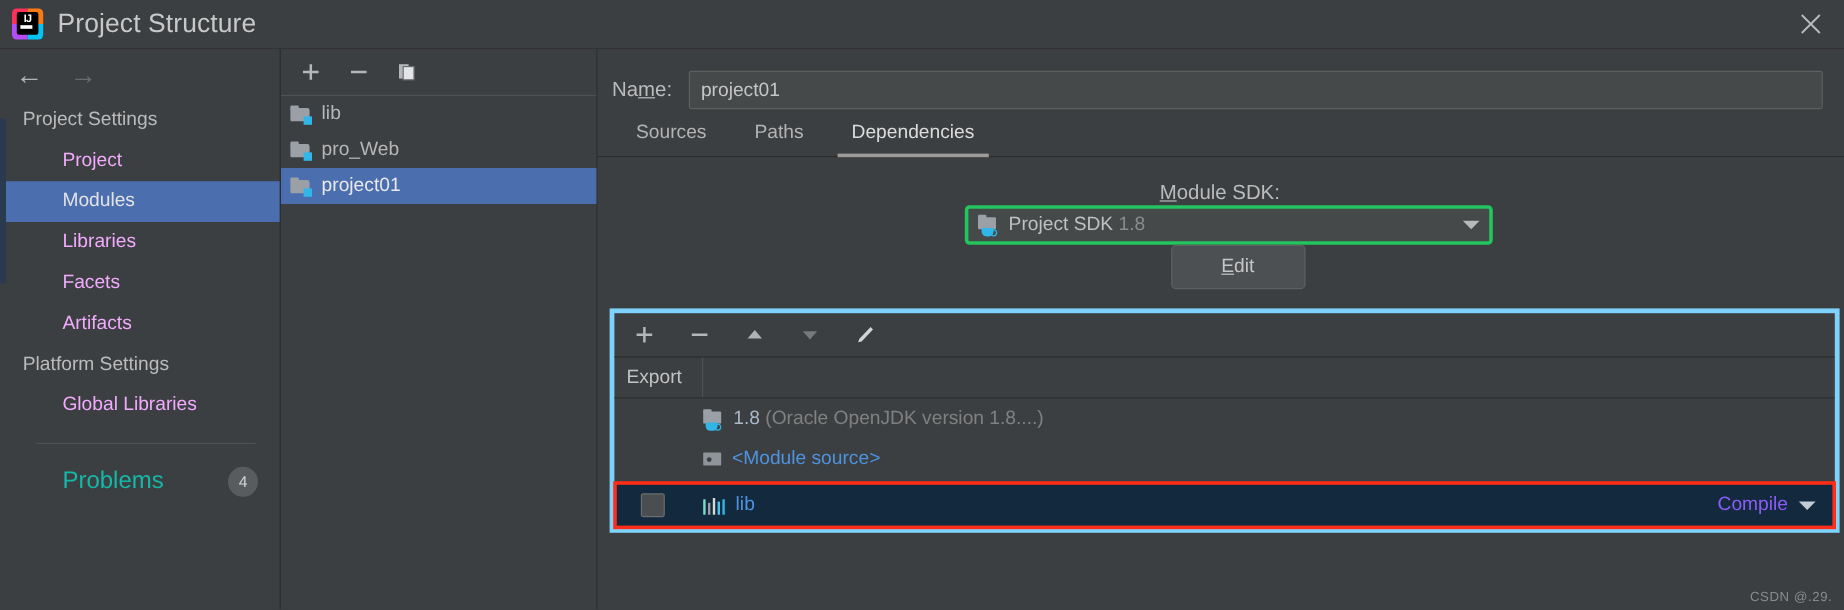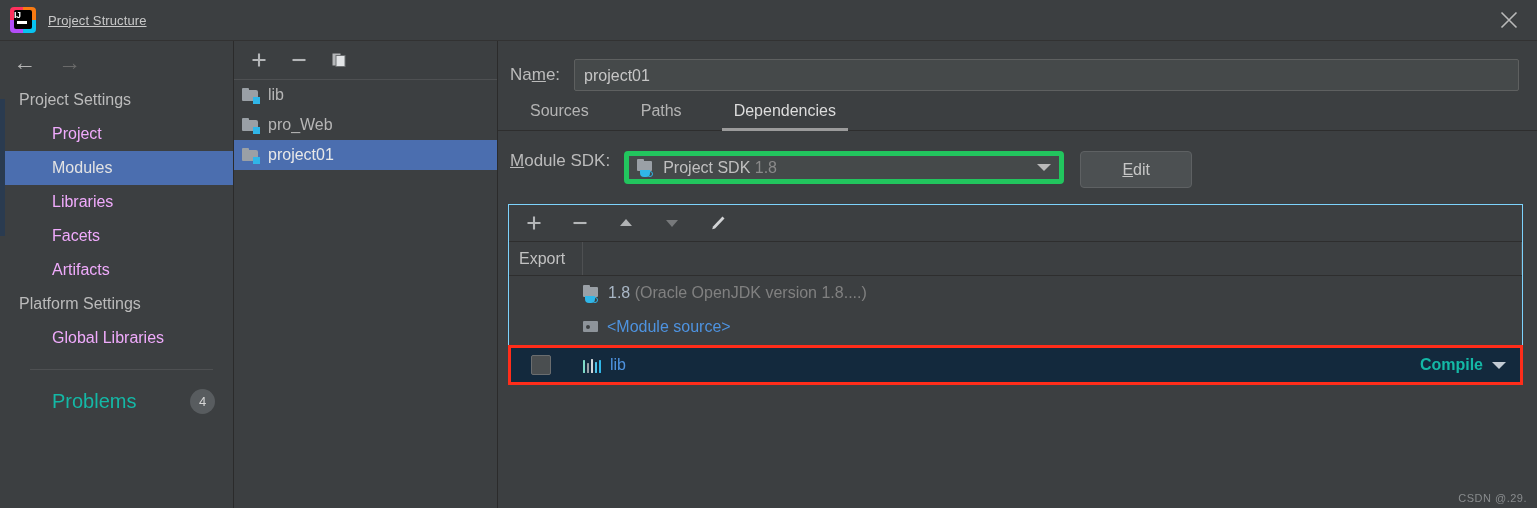--- a/index.html
+++ b/index.html
@@ -34,32 +34,31 @@
   .ij-logo .q1 { left: 0; top: 0; background: #fe315d; border-radius: 4px 0 0 0; }
   .ij-logo .q2 { left: 13px; top: 0; background: #f97a12; border-radius: 0 4px 0 0; }
   .ij-logo .q3 { left: 0; top: 13px; background: #b24df8; border-radius: 0 0 0 4px; }
   .ij-logo .q4 { left: 13px; top: 13px; background: #07c3f2; border-radius: 0 0 4px 0; }
   .ij-logo .inner {
     position: absolute; left: 4px; top: 3px;
     width: 18px; height: 19px; background: #000;
     border-radius: 2px;
     color: #fff; font-size: 9px; font-weight: bold;
     font-family: "Liberation Sans", sans-serif;
-    line-height: 11px;
+    text-align: center; line-height: 11px;
     letter-spacing: -0.5px;
   }
   .ij-logo .bar {
     position: absolute; left: 7px; top: 14px;
     width: 10px; height: 2.5px; background: #fff;
   }
   .title-text {
-    font-size: 13px;
+    font-size: 22px;
     color: #c8c8c8;
     letter-spacing: .1px;
-    text-decoration: underline;
   }
   .close-btn {
     position: absolute;
     right: 14px; top: 6px;
     width: 28px; height: 28px;
     display: flex; align-items: center; justify-content: center;
   }
   .close-btn svg { display: block; }
 
   
@@ -217,21 +216,21 @@
     padding: 0 9px;
     line-height: 32px;
     box-sizing: border-box;
     overflow: hidden;
     white-space: nowrap;
   }
 
   .tabs {
     display: flex;
     align-items: flex-end;
-    gap: 12px;
+    gap: 0;
     padding: 22px 0 0 12px;
     height: 40px;
     box-sizing: border-box;
     border-bottom: 1px solid #2e2e2e;
   }
   .tab {
     font-size: 16px;
     color: #b4b4b4;
     padding: 0 20px 10px 20px;
     position: relative;
@@ -240,32 +239,34 @@
   .tab.active::after {
     content: "";
     position: absolute;
     left: 8px; right: 8px; bottom: -1px;
     height: 3px;
     background: #9b9b9b;
   }
 
   .sdk-row {
     display: flex;
+    align-items: center;
     padding: 20px 0 0 12px;
+    flex-direction: column;
   }
   .sdk-label {
     font-size: 17px; color: #bbbbbb;
     margin-right: 14px;
     white-space: nowrap;
   }
   .combo {
     width: 440px;
     height: 33px;
     background: #45494a;
-    border: 5px solid #22c55e;
+    border: 3px solid #22c55e;
     border-radius: 4px;
     display: flex;
     align-items: center;
     padding: 0 8px;
     box-sizing: border-box;
   }
   .sdk-ico {
     width: 18px; height: 15px;
     position: relative; margin-right: 8px; flex: none;
   }
@@ -309,22 +310,22 @@
     border: 1px solid #5e6163;
     border-radius: 4px;
     color: #c6c6c6;
     font-size: 16px;
     display: flex; align-items: center; justify-content: center;
   }
   .edit-btn u { text-decoration: underline; }
 
   
   .dep-panel {
-    margin: 16px 14px 0 10px;
-    border: 1px solid #7dd3fc;
+    margin: 16px 4px 0 10px;
+    border: 4px solid #7dd3fc;
     background: #3c3f41;
   }
   .dep-toolbar {
     height: 36px;
     display: flex;
     align-items: center;
     gap: 24px;
     padding-left: 14px;
     border-bottom: 1px solid #2e2e2e;
   }
@@ -402,21 +403,21 @@
     background: #3c3f41; border-radius: 50%;
   }
   .lib-ico {
     width: 18px; height: 15px; display: flex; align-items: flex-end;
     gap: 1.5px; margin-right: 9px; flex: none;
   }
   .lib-ico i { display: block; width: 2.5px; border-radius: .5px; }
   .row-text { color: #a9b7c6; white-space: nowrap; }
   .row-text .dim { color: #808080; }
   .row-text.srclink { color: #4e93e0; }
-  .scope-text { color: #14b8a6; font-weight: bold; }
+  .scope-text { color: #8b5cf6; }
   .scope-caret {
     width: 0; height: 0;
     border-left: 7px solid transparent;
     border-right: 7px solid transparent;
     border-top: 7px solid #c3cbd4;
   }
   .watermark {
     position: absolute;
     right: 10px; bottom: 5px;
     font-size: 11px;

